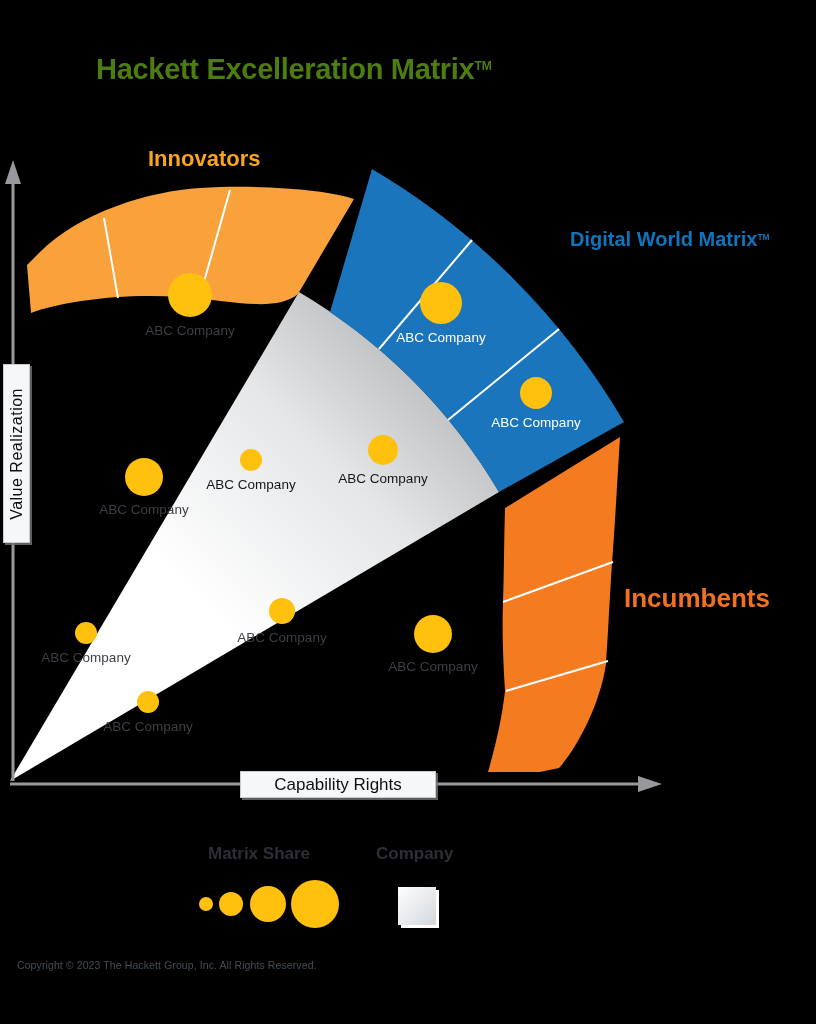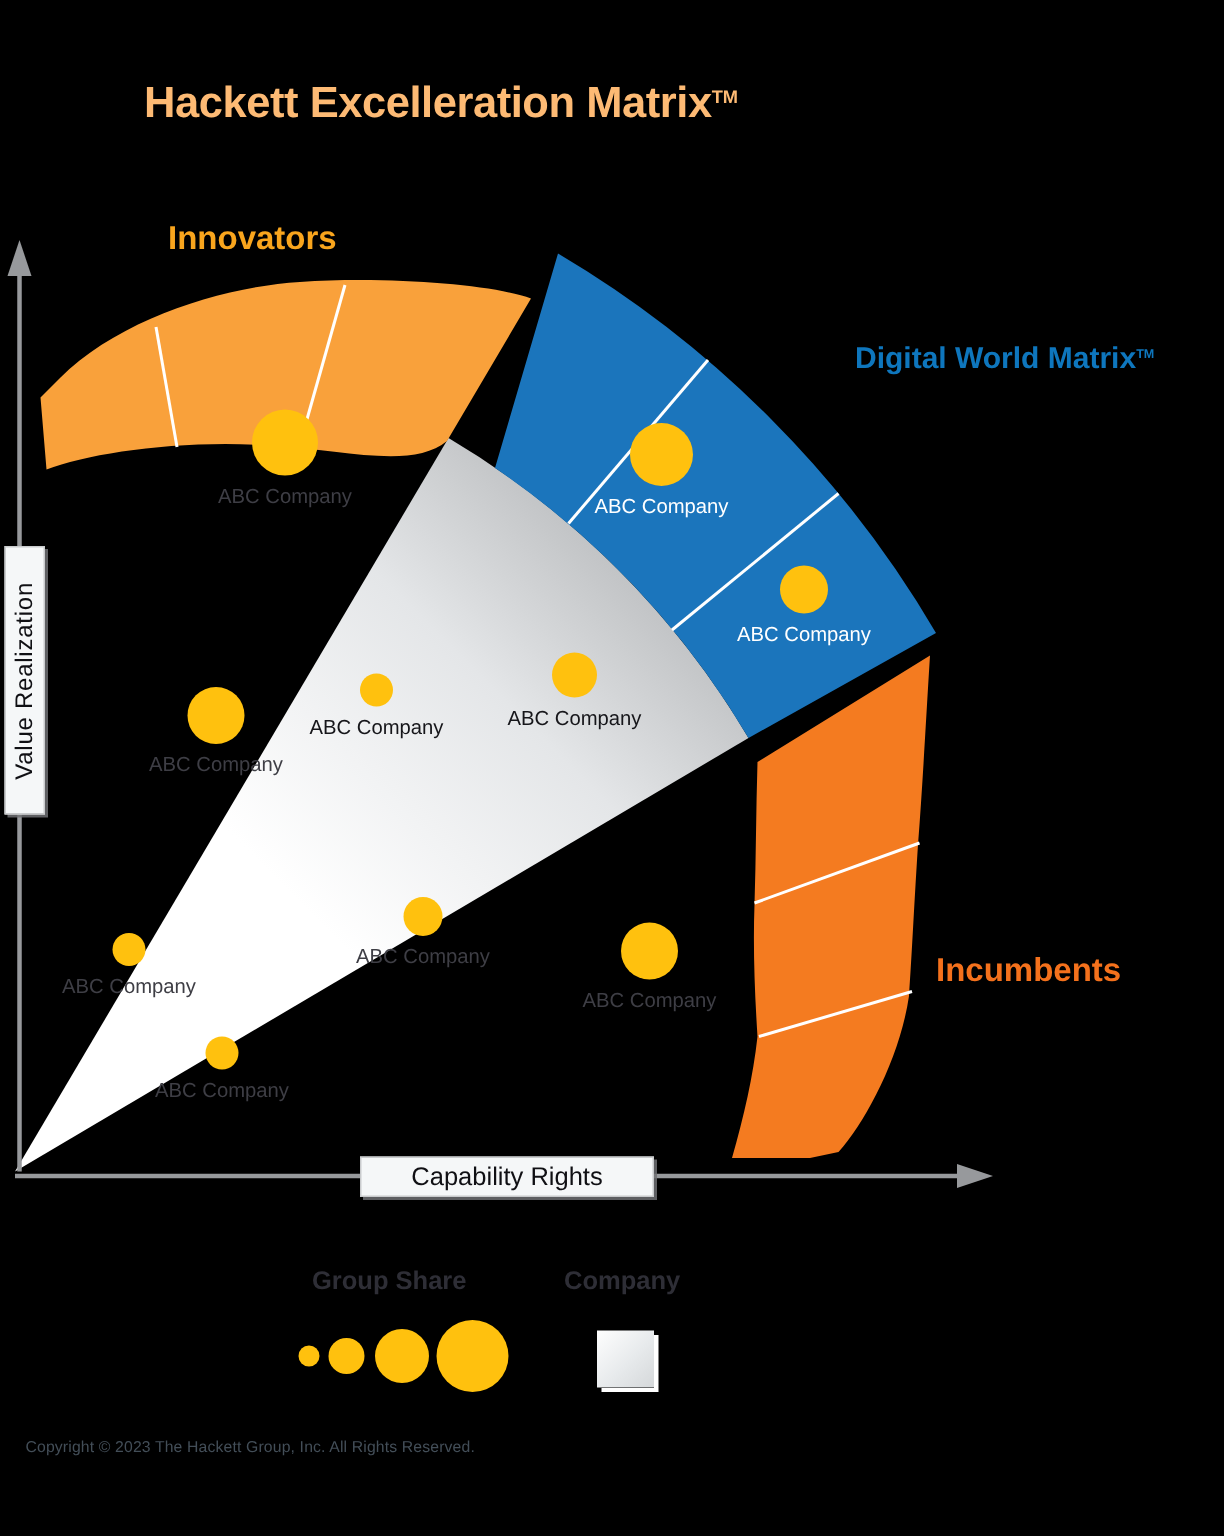--- a/index.html
+++ b/index.html
@@ -20,21 +20,21 @@
   .bubble-label.dim{color:#3E3E45}
 
   .page-title{
     position:absolute;left:96px;top:53px;
     font-size:29px;font-weight:bold;letter-spacing:-0.3px;white-space:nowrap;
   }
   .page-title sup,.region-label sup{font-size:0.42em;vertical-align:0.75em;letter-spacing:0}
   .region-label{position:absolute;font-weight:bold;white-space:nowrap;line-height:1}
   #label-innovators{left:112px;top:148px;font-size:22px}
   #label-dwc{left:570px;top:229px;font-size:20px}
-  #label-incumbents{left:624px;top:636px;font-size:22px}
+  #label-incumbents{left:624px;top:585px;font-size:26px}
 
   .axis-box{
     position:absolute;background:#F5F7F8;border:1px solid #C9CBCD;
     box-shadow:2px 2px 0 rgba(110,112,115,0.85);
     display:flex;align-items:center;justify-content:center;color:#101014;
   }
   #x-axis-box{left:240px;top:771px;width:194px;height:25px;font-size:17px}
   #y-axis-box{left:3px;top:364px;width:25px;height:177px}
   #y-axis-box .vtext{
     writing-mode:vertical-rl;transform:rotate(180deg);
@@ -113,41 +113,41 @@
     <div class="bubble" style="left: 269px; top: 598px; width: 26px; height: 26px; background: rgb(255, 193, 14);"></div>
     <div class="bubble-label dim" style="left: 282px; top: 631px;">ABC Company</div>
     <div class="bubble" style="left: 75px; top: 622px; width: 22px; height: 22px; background: rgb(255, 193, 14);"></div>
     <div class="bubble-label dim" style="left: 86px; top: 651px;">ABC Company</div>
     <div class="bubble" style="left: 137px; top: 691px; width: 22px; height: 22px; background: rgb(255, 193, 14);"></div>
     <div class="bubble-label dim" style="left: 148px; top: 720px;">ABC Company</div>
     <div class="bubble" style="left: 414px; top: 615px; width: 38px; height: 38px; background: rgb(255, 193, 14);"></div>
     <div class="bubble-label dim" style="left: 433px; top: 660px;">ABC Company</div>
   </div>
 
-<div class="page-title" style="color: #fdba74;">
+<div class="page-title" style="color: #4d7c0f;">
   <span>Hackett Excelleration Matrix</span><sup>TM</sup>
 </div>
 
-<div class="region-label" id="label-innovators" style="color: rgb(249, 165, 29);">Innovators</div>
+<div class="region-label" id="label-innovators" style="color: rgb(249, 165, 29); margin-left: 36px;">Innovators</div>
 
 <div class="region-label" id="label-dwc" style="color: rgb(14, 118, 189);">
   <span>Digital World Matrix</span><sup>TM</sup>
 </div>
 
 <div class="region-label" id="label-incumbents" style="color: rgb(244, 113, 28);">Incumbents</div>
 
 <div class="axis-box" id="x-axis-box">
   <span>Capability Rights</span>
 </div>
 
 <div class="axis-box" id="y-axis-box">
   <span class="vtext">Value Realization</span>
 </div>
 
-<div class="legend-label" id="legend-market-share">Group Share</div>
+<div class="legend-label" id="legend-market-share">Matrix Share</div>
 <div class="legend-label" id="legend-emerging">Company</div>
 <div id="legend-circles">
     <div class="bubble" style="left: 199px; top: 897px; width: 14px; height: 14px; background: rgb(255, 193, 14);"></div>
     <div class="bubble" style="left: 219px; top: 892px; width: 24px; height: 24px; background: rgb(255, 193, 14);"></div>
     <div class="bubble" style="left: 250px; top: 886px; width: 36px; height: 36px; background: rgb(255, 193, 14);"></div>
     <div class="bubble" style="left: 291px; top: 880px; width: 48px; height: 48px; background: rgb(255, 193, 14);"></div>
   </div>
 <div id="emerging-swatch"></div>
 
 <div id="copyright">Copyright © 2023 The Hackett Group, Inc. All Rights Reserved.</div>

